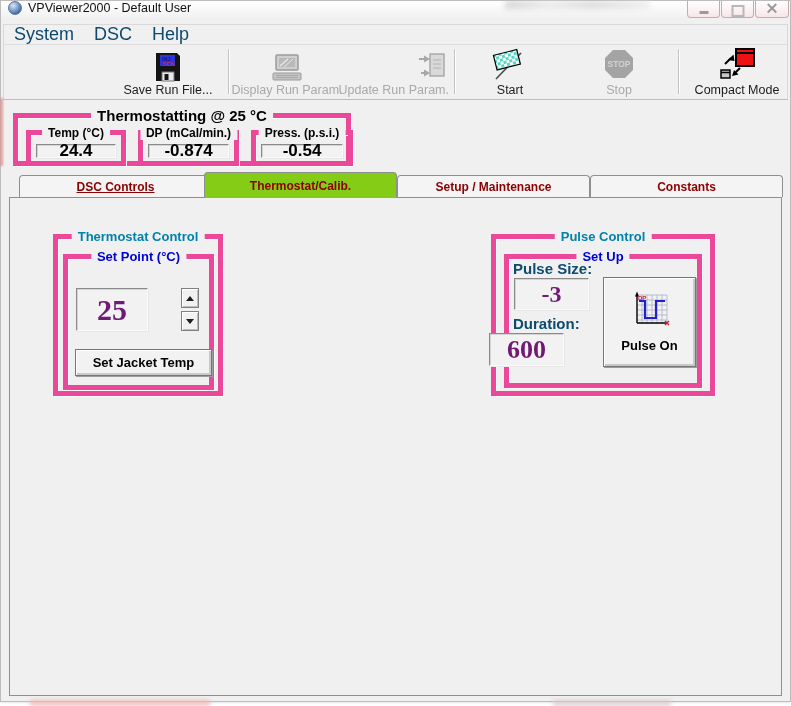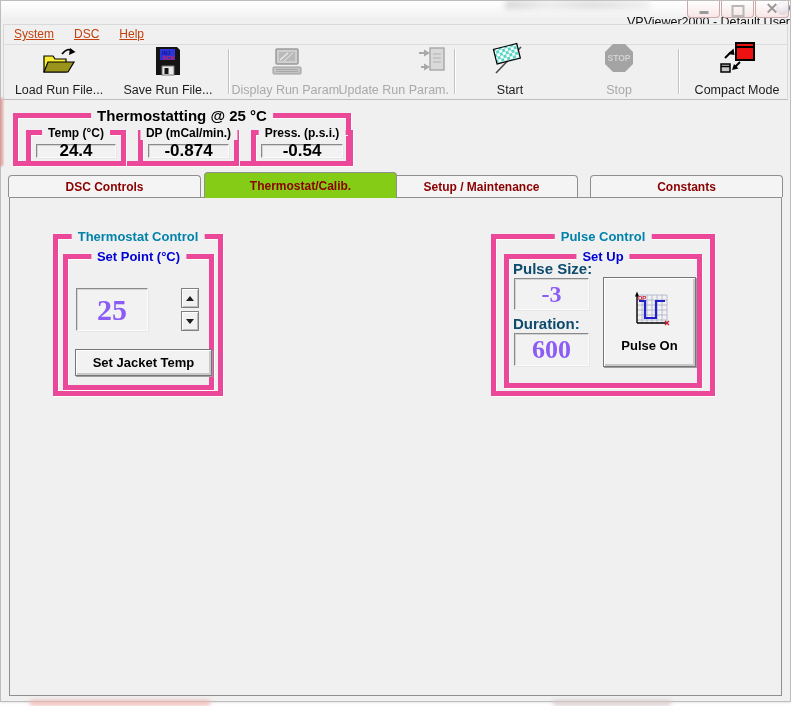--- a/index.html
+++ b/index.html
@@ -11,21 +11,21 @@
   }
   .window {
     position:absolute; left:0; top:0; width:789px; height:700px;
     border:1px solid #bdbdbd; background:#f0f0f0;
     box-shadow:0 0 3px rgba(0,0,0,.18);
   }
   
   .titlebar {
     position:absolute; left:0; top:0; right:0; height:16px;
     background:linear-gradient(#ffffff,#f3f2f2);
-    display:flex; align-items:flex-end;flex-direction:column;
+    display:flex; align-items:flex-start;
   }
   .app-icon {
     width:14px; height:14px; margin-left:7px; border-radius:50%;
     background:radial-gradient(circle at 35% 30%, #dce8f5 0%, #7c9cc8 45%, #3d5c95 80%, #2a4a80 100%);
     border:1px solid #5a7aa8; box-sizing:border-box; flex:0 0 auto;
   }
   .window-title { margin-left:6px; font-size:12.5px; color:#101010; white-space:nowrap; }
   .cap-btn {
     position:absolute; top:0; height:17px; box-sizing:border-box;
     background:linear-gradient(rgba(255,255,255,.92), rgba(248,228,228,.85));
@@ -38,31 +38,31 @@
   .glyph-close:before,.glyph-close:after {
     content:""; position:absolute; left:0; top:5px; width:12px; height:2px; background:#9a9a9a;
   }
   .glyph-close:before { transform:rotate(45deg);} .glyph-close:after { transform:rotate(-45deg);}
   
   .menubar {
     position:absolute; left:2px; top:23px; right:2px; height:21px;
     background:#f0f0f0; border:1px solid #d9d9d9; border-bottom:1px solid #dcdcdc;
     display:flex; box-sizing:border-box;
   }
-  .menu-item { padding:0 10px; line-height:19px; font-size:12px; color:#c2410c;text-decoration:underline; }
+  .menu-item { padding:0 10px; line-height:19px; font-size:18px; color:#0c4a6e; }
   
   .toolbar {
     position:absolute; left:2px; top:44px; width:785px; height:55px;
     background:#f0f0f0; border-left:1px solid #d9d9d9; border-right:1px solid #d9d9d9;
     border-bottom:1px solid #bdbdbd; box-sizing:border-box;
   }
   .tbtn {
     position:absolute; top:2px; height:50px;
     display:flex; flex-direction:column; align-items:center; justify-content:flex-end;
-    gap:7px; cursor:default;
+    gap:1px; cursor:default;
   }
   .ticon { height:35px; display:flex; align-items:flex-end; justify-content:center; }
   .tlabel { font-size:12.5px; color:#1c1c1c; white-space:nowrap; }
   .tbtn.disabled .tlabel { color:#a9a9a9; }
   .tsep { position:absolute; top:4px; height:45px; width:1px; background:#c2c2c2; box-shadow:1px 0 0 #ffffff; }
   
   .etched {
     position:absolute; box-sizing:border-box;
     border:5px solid #ec4899;
     box-shadow:inset 1px 1px 0 #fcfcfc, 1px 1px 0 #fcfcfc;
@@ -76,21 +76,21 @@
   .gcap.small { top:-8px;  font-size:12px; color:#000; }
   .gcap.teal  { top:-9px;  font-size:13px; color:#0082aa; }
   .gcap.blue  { top:-9px;  font-size:13px; color:#0000d4; }
   .sunken {
     position:absolute; box-sizing:border-box; background:#f2f2f2;
     border:1px solid; border-color:#8a8a8a #fbfbfb #fbfbfb #8a8a8a;
     box-shadow:inset 1px 1px 0 #d4d4d4, 1px 1px 0 #e6e6e6;
     display:flex; align-items:center; justify-content:center;
   }
   .statval { font-size:17px; font-weight:bold; color:#000; }
-  .serifval { font-family:"Liberation Serif", serif; font-weight:bold; color:#8b5cf6; }
+  .serifval { font-family:"Liberation Serif", serif; font-weight:bold; color:#701a75; }
   
   .tab {
     position:absolute; top:174px; height:22px; width:193px; box-sizing:border-box;
     border:1px solid #8f8f8f; border-bottom:none; border-radius:4px 4px 0 0;
     background:#f4f4f4; color:#8b0000; font-weight:bold; font-size:12px;
     display:flex; align-items:center; justify-content:center; z-index:1; cursor:default;
   }
   .tab.active { top:171px; height:26px; background:#84cc16; z-index:5; }
   .tabpanel {
     position:absolute; left:8px; top:196px; width:773px; height:499px;
@@ -142,31 +142,20 @@
     </div>
 
   <div class="menubar">
     <div class="menu-item">System</div>
     <div class="menu-item">DSC</div>
     <div class="menu-item">Help</div>
   </div>
 
   <div class="toolbar">
 
-    <div class="tbtn" style="left:1px;width:108px;">
-      <span class="ticon">
-        <svg width="34" height="30" viewBox="0 0 34 30">
-          <path d="M20 8 Q26 1 30 5" fill="none" stroke="#000" stroke-width="1.8"></path>
-          <path d="M28 2 L33.5 6 L27 9 Z" fill="#000"></path>
-          <path d="M2 10 L11 10 L13 13 L24 13 L24 26 L2 26 Z" fill="#f9ee30" stroke="#000" stroke-width="1.2"></path>
-          <path d="M6 16 L32 16 L26 26 L2 26 Z" fill="#9b941c" stroke="#000" stroke-width="1.2"></path>
-        </svg>
-      </span>
-      <span class="tlabel">Load Run File...</span>
-    </div>
 
     <div class="tbtn" style="left:110px;width:108px;">
       <span class="ticon">
         <svg width="26" height="30" viewBox="0 0 26 30">
           <path d="M1 1 H22 L25 4 V29 H1 Z" fill="#141414"></path>
           <rect x="5" y="3" width="15" height="11" fill="#2d35d8"></rect>
           <text x="7" y="8.5" font-size="5.5" font-weight="bold" fill="#141490">INJ</text>
           <text x="8" y="13.5" font-size="5.5" font-weight="bold" fill="#e02048">SCN</text>
           <rect x="7" y="20" width="12" height="9" fill="#e8e8e8" stroke="#777" stroke-width="1"></rect>
           <rect x="9.5" y="22" width="4" height="6" fill="#141414"></rect>
@@ -276,22 +265,22 @@
     </div>
 
     <div class="etched" style="left:233px;top:12px;width:102px;height:36px;">
       <span class="gcap small">Press. (p.s.i.)</span>
       <div class="sunken" style="left:5px;right:5px;top:9px;bottom:3px;">
         <span class="statval">-0.54</span>
       </div>
     </div>
   </div>
 
-  <div class="tab" style="left:7px;">DSC Controls</div>
-  <div class="tab" style="left:384px;">Setup / Maintenance</div>
+  <div class="tab" style="left:18px;text-decoration:underline;">DSC Controls</div>
+  <div class="tab" style="left:396px;">Setup / Maintenance</div>
   <div class="tab" style="left:589px;">Constants</div>
 
   <div class="tabpanel"></div>
   <div class="tab active" style="left:203px;">Thermostat/Calib.</div>
 
   <div class="etched overpanel" style="left:52px;top:233px;width:170px;height:162px;">
     <span class="gcap teal">Thermostat Control</span>
   </div>
   <div class="etched overpanel" style="left:62px;top:253px;width:151px;height:136px;">
     <span class="gcap blue">Set Point (°C)</span>
@@ -311,21 +300,21 @@
     <span class="gcap teal">Pulse Control</span>
   </div>
   <div class="etched overpanel" style="left:503px;top:253px;width:198px;height:134px;">
     <span class="gcap blue">Set Up</span>
   </div>
   <div class="plabel" style="left:512px;top:259px;">Pulse Size:</div>
   <div class="sunken overpanel" style="left:513px;top:277px;width:75px;height:32px;">
     <span class="serifval" style="font-size:24px;">-3</span>
   </div>
   <div class="plabel" style="left:512px;top:314px;">Duration:</div>
-  <div class="sunken overpanel" style="left:513px;top:332px;width:75px;height:33px;">
+  <div class="sunken overpanel" style="left:488px;top:332px;width:75px;height:33px;">
     <span class="serifval" style="font-size:26px;">600</span>
   </div>
   <div class="btn3d overpanel" style="left:602px;top:276px;width:93px;height:90px;flex-direction:column;gap:6px;z-index:7;">
     <span>
       <svg width="42" height="38" viewBox="0 0 42 38">
         <path d="M13 4 V32 M18 4 V32 M23 4 V32 M28 4 V32 M33 4 V32 M38 4 V32" stroke="#a8aec6" stroke-width="0.8" fill="none"></path>
         <path d="M8 4 H38 M8 9 H38 M8 14 H38 M8 19 H38 M8 24 H38 M8 29 H38" stroke="#a8aec6" stroke-width="0.8" fill="none"></path>
         <path d="M8 3 V32 M8 32 H39" stroke="#000" stroke-width="1.4" fill="none"></path>
         <polygon points="8,0.5 6,5.5 10,5.5" fill="#000"></polygon>
         <path d="M10 10 H16 V27 H27 V10 H36" stroke="#2020cc" stroke-width="2.2" fill="none"></path>

